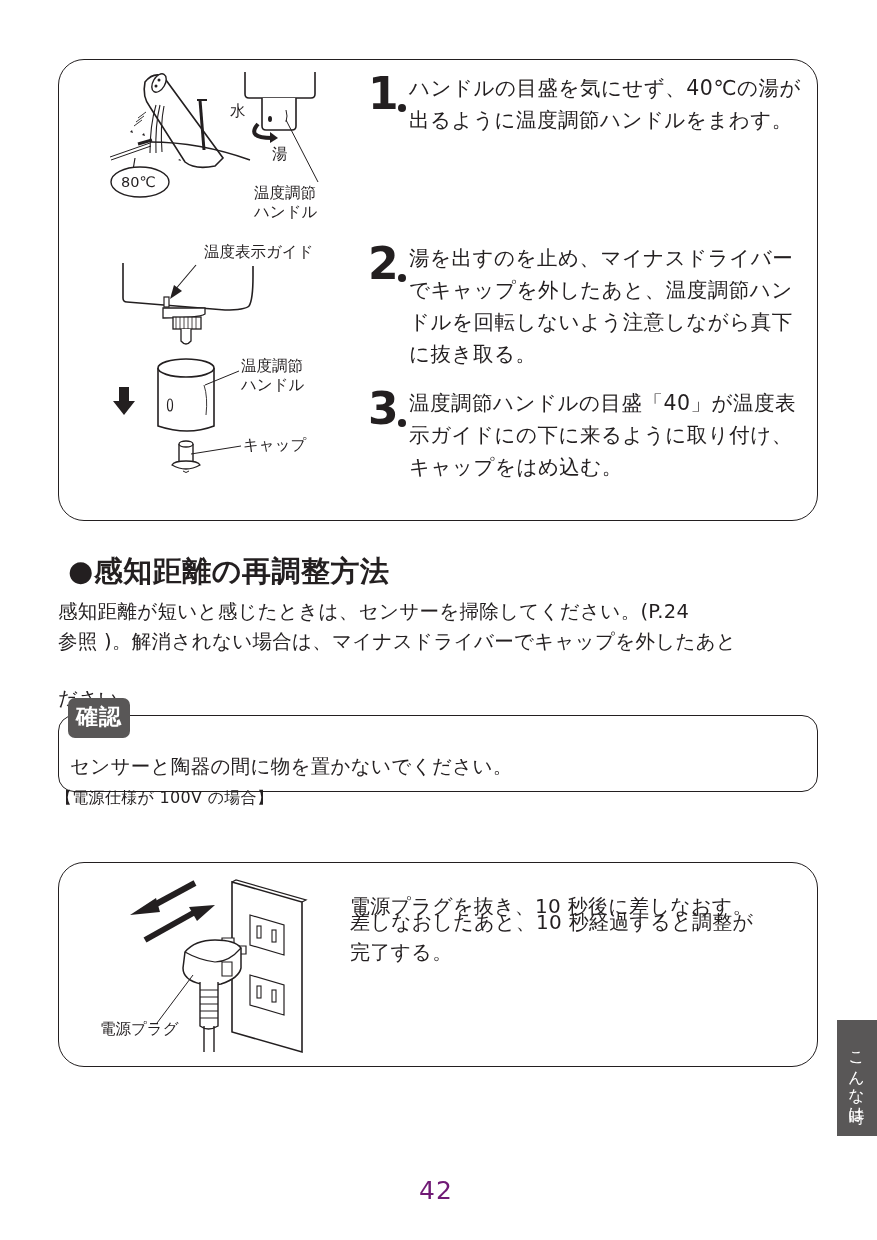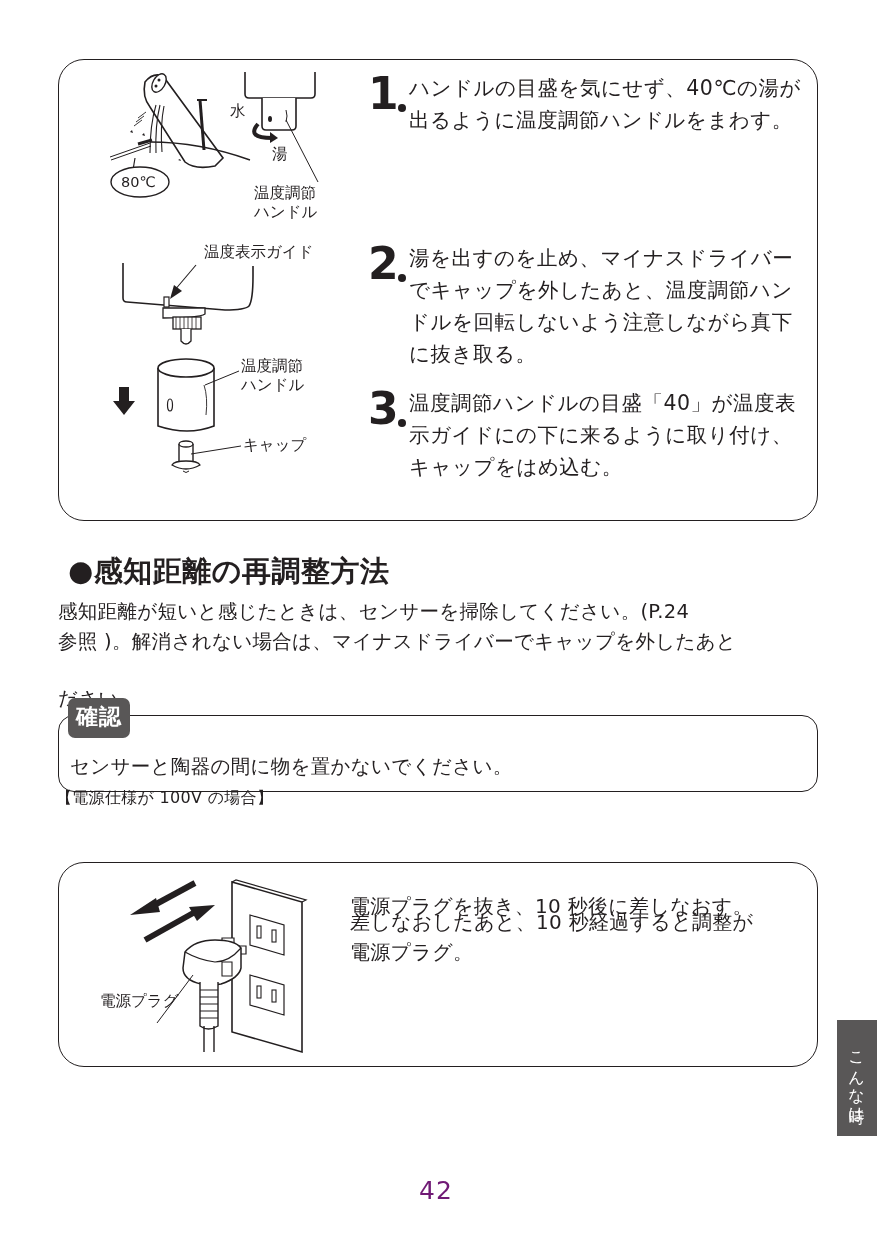--- a/index.html
+++ b/index.html
@@ -141,21 +141,21 @@
   <path d="M125 92 q14 8 30 10 q14 0 26 -14" fill="none" stroke="#231f20" stroke-width="1.2"></path>
   <path d="M162 102 h10 v14 h-10z" fill="#fff" stroke="#231f20" stroke-width="1.1"></path>
 
   <path d="M140 122 v44 q8 6 18 0 v-44" fill="#fff" stroke="#231f20" stroke-width="1.4"></path>
   <path d="M140 130 h18 M140 137 h18 M140 144 h18 M140 151 h18 M140 158 h18" stroke="#231f20" stroke-width="1.1"></path>
 
   <path d="M144 166 v26 M154 166 v26" stroke="#231f20" stroke-width="1.4"></path>
 
   <path d="M133 115 l-36 48" stroke="#231f20" stroke-width="1"></path>
 </svg>
-<div class="label" style="left:100px;top:992px;">電源プラグ</div>
+<div class="label" style="left:100px;top:1020px;">電源プラグ</div>
 
 <div class="para" style="left:350px;top:878px;white-space:nowrap;font-size:20px;margin-top:14px;">電源プラグを抜き、10 秒後に差しなおす。</div>
 <div class="para" style="left:350px;top:908px;white-space:nowrap;font-size:20px;">差しなおしたあと、10 秒経過すると調整が</div>
-<div class="para" style="left:350px;top:938px;white-space:nowrap;font-size:20px;">電源プラグ。</div>
+<div class="para" style="left:350px;top:938px;white-space:nowrap;font-size:20px;">完了する。</div>
 
 <div class="side-tab" style="left:837px;top:1020px;width:40px;height:116px;">こんな時は</div>
 
 <div class="page-num" style="left:419px;top:1176px;">42</div>
 
 </body></html>

